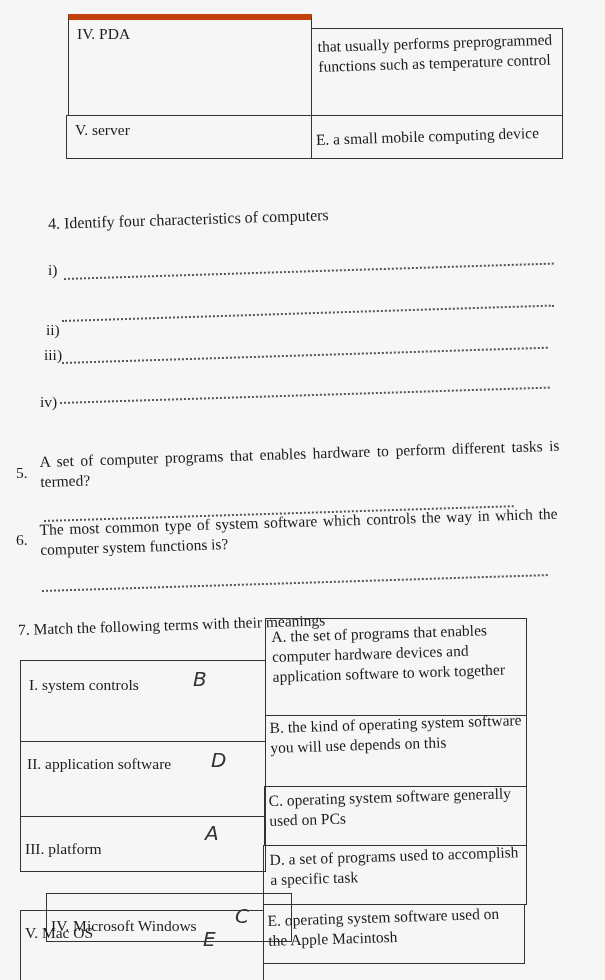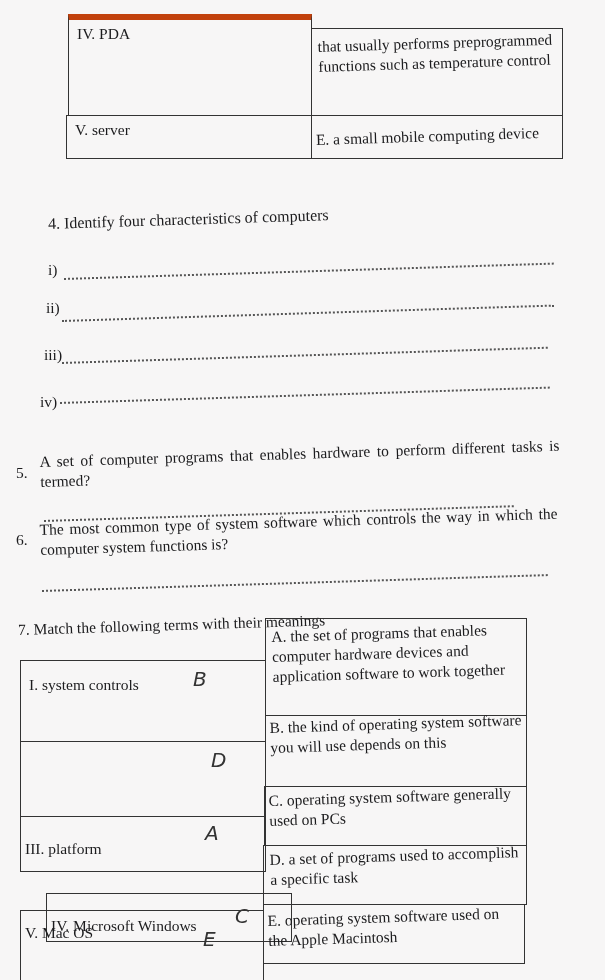--- a/index.html
+++ b/index.html
@@ -36,21 +36,21 @@
     <div class="cellbox" style="left:311px; top:115px; width:252px; height:44px;">
       <div class="abs t tilt" style="left:4px; top:14px; width:244px;">E. a small mobile computing device</div>
     </div>
   </div>
 
   <div class="abs t tilt" style="left:48px; top:214px; font-size:16px;">4. Identify four characteristics of computers</div>
 
   <div class="abs t" style="left:48px; top:260px;">i)</div>
   <div class="dots tilt" style="left:64px; top:278px; width:490px;"></div>
 
-  <div class="abs t" style="left:46px; top:298px;">ii)</div>
+  <div class="abs t" style="left:46px; top:320px;">ii)</div>
   <div class="dots tilt" style="left:62px; top:320px; width:492px;"></div>
 
   <div class="abs t" style="left:44px; top:345px;">iii)</div>
   <div class="dots tilt" style="left:62px; top:362px; width:486px;"></div>
 
   <div class="abs t" style="left:40px; top:392px;">iv)</div>
   <div class="dots tilt" style="left:60px; top:402px; width:490px;"></div>
 
   <div class="abs t" style="left:16px; top:463px;">5.</div>
   <div class="abs t tilt" style="left:40px; top:452px; width:520px; text-align:justify;">A set of computer programs that enables hardware to perform different tasks is termed?</div>
@@ -66,20 +66,21 @@
 
     <div class="cellbox" style="left:20px; top:660px; width:246px; height:82px;">
       <div class="abs t" style="left:8px; top:14px;">I. system controls</div>
       <div class="abs hand" style="left:172px; top:6px;">B</div>
     </div>
     <div class="cellbox" style="left:265px; top:618px; width:262px; height:98px;">
       <div class="abs t tilt" style="left:6px; top:8px; width:252px;">A. the set of programs that enables computer hardware devices and application software to work together</div>
     </div>
 
     <div class="cellbox" style="left:20px; top:741px; width:246px; height:76px;">
+      <div class="abs t" style="left:6px; top:12px;">II. application software</div>
       <div class="abs hand" style="left:190px; top:6px;">D</div>
     </div>
     <div class="cellbox" style="left:265px; top:715px; width:262px; height:72px;">
       <div class="abs t tilt" style="left:4px; top:2px; width:254px;">B. the kind of operating system software you will use depends on this</div>
     </div>
 
     <div class="cellbox" style="left:20px; top:816px; width:246px; height:56px;">
       <div class="abs t" style="left:4px; top:22px;">III. platform</div>
       <div class="abs hand" style="left:184px; top:4px;">A</div>
     </div>

